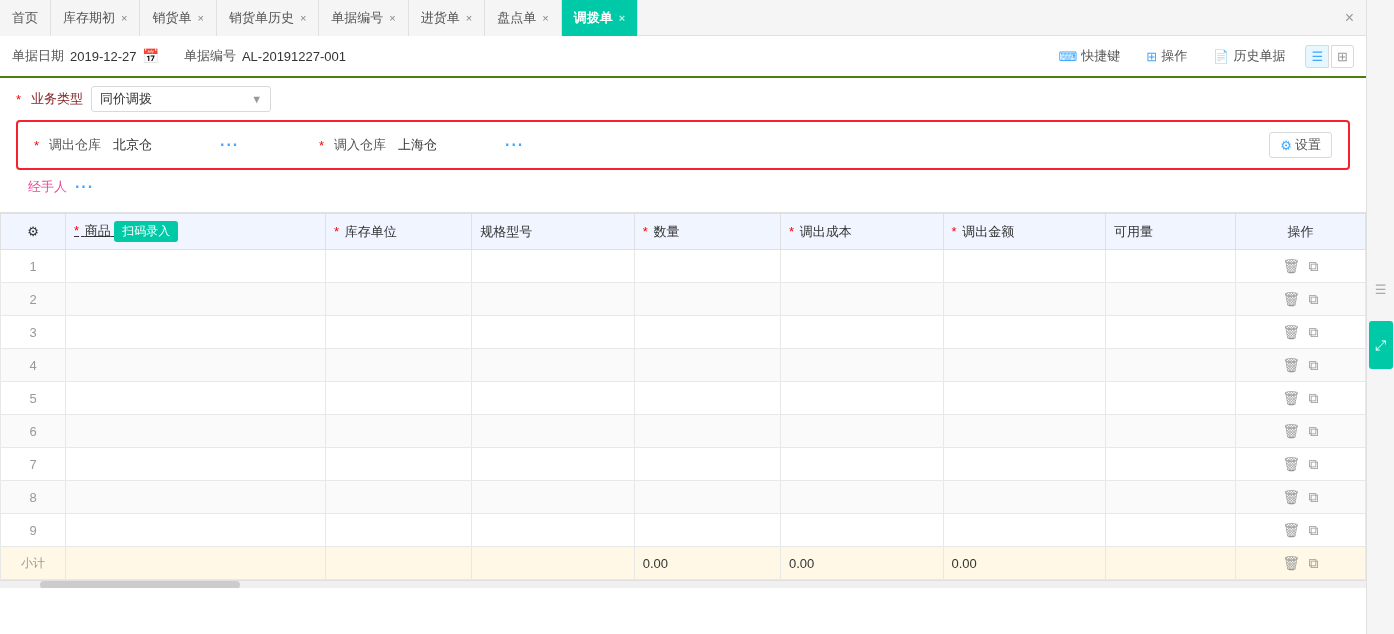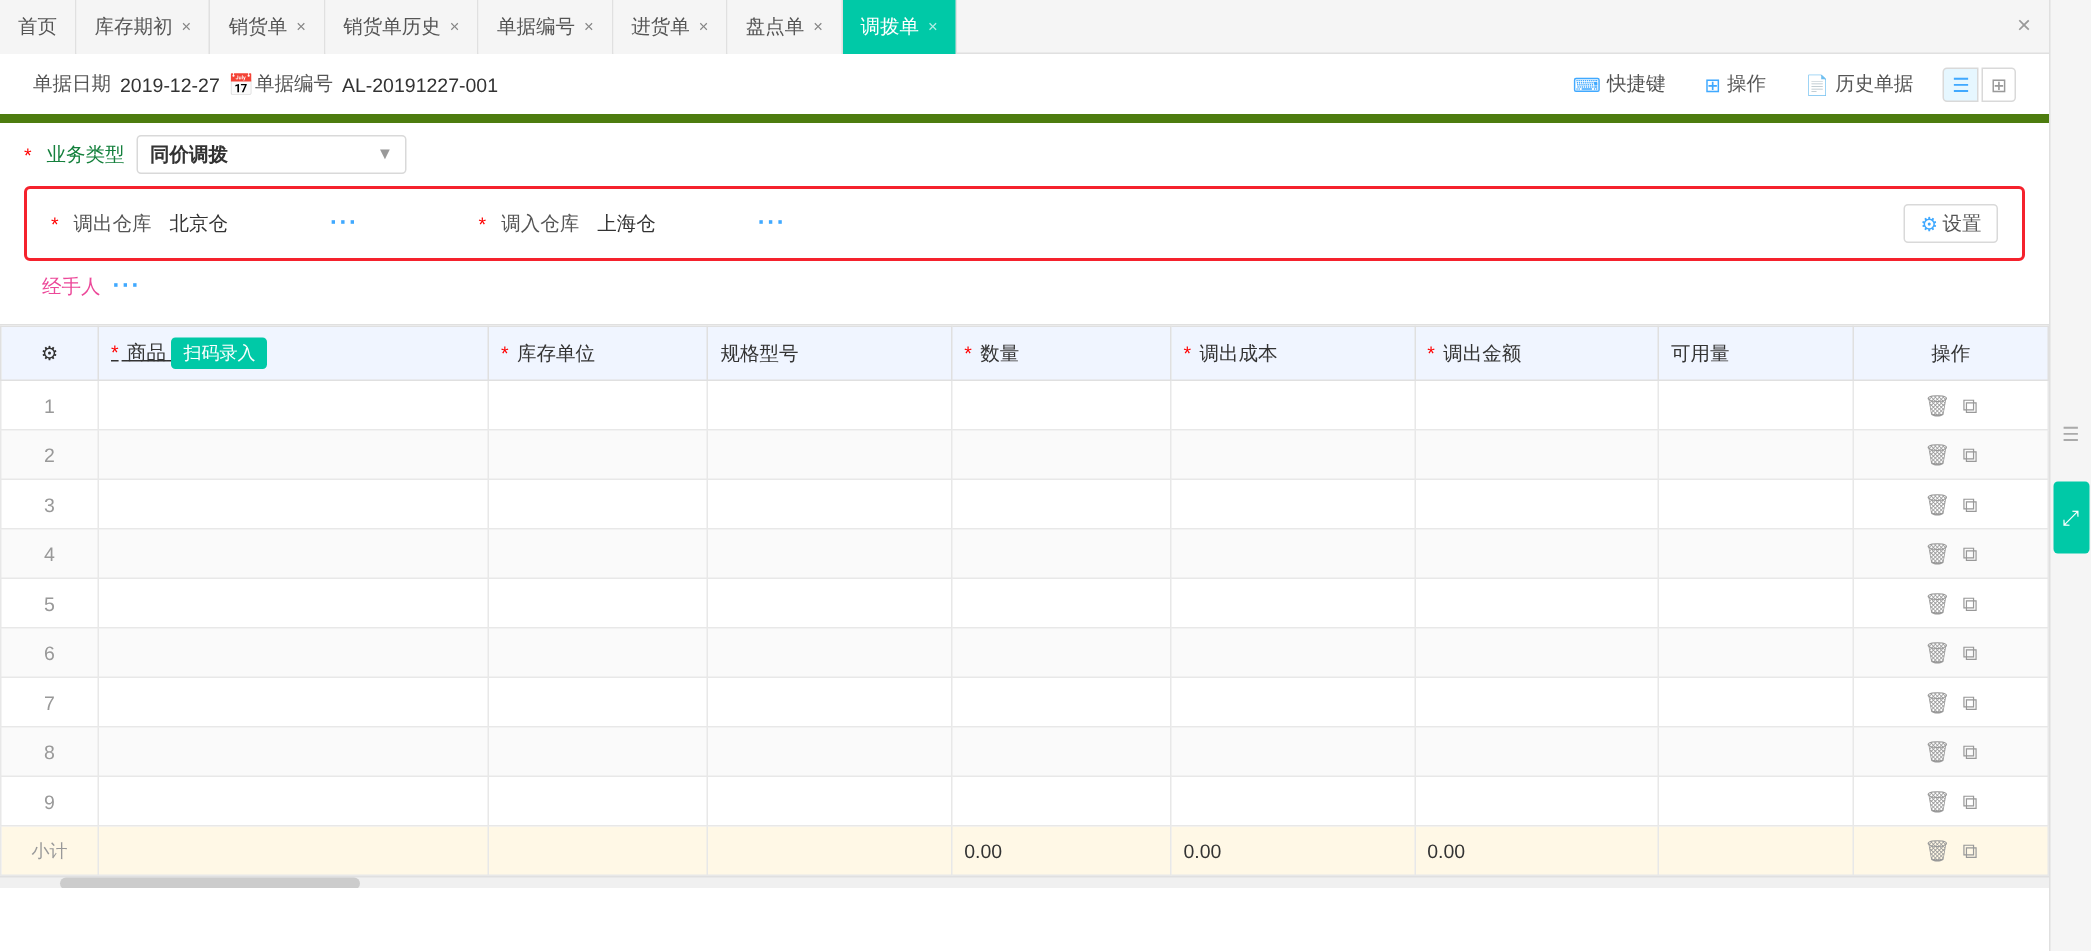--- a/index.html
+++ b/index.html
@@ -23,21 +23,21 @@
       font-size: 13px;
       color: #555;
       border-right: 1px solid #e0e0e0;
       white-space: nowrap;
       gap: 6px;
       background: #f5f5f5;
     }
     .tab-item.active {
       background: #00c9a7;
       color: #fff;
-      font-weight: normal;
+      font-weight: bold;
     }
     .tab-item .close-btn {
       font-size: 11px;
       opacity: 0.7;
       cursor: pointer;
       color: inherit;
     }
     .tab-item.active .close-btn { color: #fff; }
     .tab-spacer { flex: 1; }
     .tab-close-all {
@@ -56,21 +56,20 @@
       display: flex;
       align-items: center;
       gap: 4px;
       border: 1px solid #d9d9d9;
       border-radius: 3px;
       padding: 3px 8px;
       font-size: 13px;
       min-width: 160px;
       background: #fff;
       cursor: pointer;
-      font-weight: bold;
     }
 
     .form-select-box .arrow { color: #999; font-size: 11px; }
 
     .three-dots {
       color: #40a9ff;
       font-size: 16px;
       cursor: pointer;
       font-weight: bold;
       letter-spacing: 1px;
@@ -229,22 +228,23 @@
       border-radius: 4px;
       width: 200px;
       position: absolute;
       left: 40px;
     }
 
     
     .header-info {
       display: flex;
       align-items: center;
-      padding: 8px 22px;
-      border-bottom: 6px solid #4d7c0f;
+      padding: 8px 12px;
+      gap: 24px;
+      border-bottom: 2px solid #4d7c0f;
     }
 
     .col-th-required { color: #f00; margin-right: 2px; }
 
     .main-content {
       margin-right: 28px;
     }
   </style>
 </head>
 <body>
@@ -313,21 +313,21 @@
       </div>
       <div style="display:flex;align-items:center;gap:2px;">
         <div style="border:1px solid #d9d9d9;padding:3px 5px;cursor:pointer;color:#40a9ff;background:#e6f7ff;border-radius:3px 0 0 3px;">☰</div>
         <div style="border:1px solid #d9d9d9;padding:3px 5px;cursor:pointer;color:#999;border-radius:0 3px 3px 0;">⊞</div>
       </div>
     </div>
   </div>
 
   <div style="display:flex;align-items:center;padding:8px 16px;gap:8px;">
     <span class="required-star">*</span>
-    <span style="color:#15803d;">业务类型</span>
+    <span style="color:#7f1d1d;">业务类型</span>
     <div class="form-select-box" style="min-width:180px;">
       <span>同价调拨</span>
       <div style="flex:1;"></div>
       <span class="arrow">▼</span>
     </div>
   </div>
 
   <div class="warehouse-section">
     <div class="warehouse-group">
       <span class="required-star">*</span>

